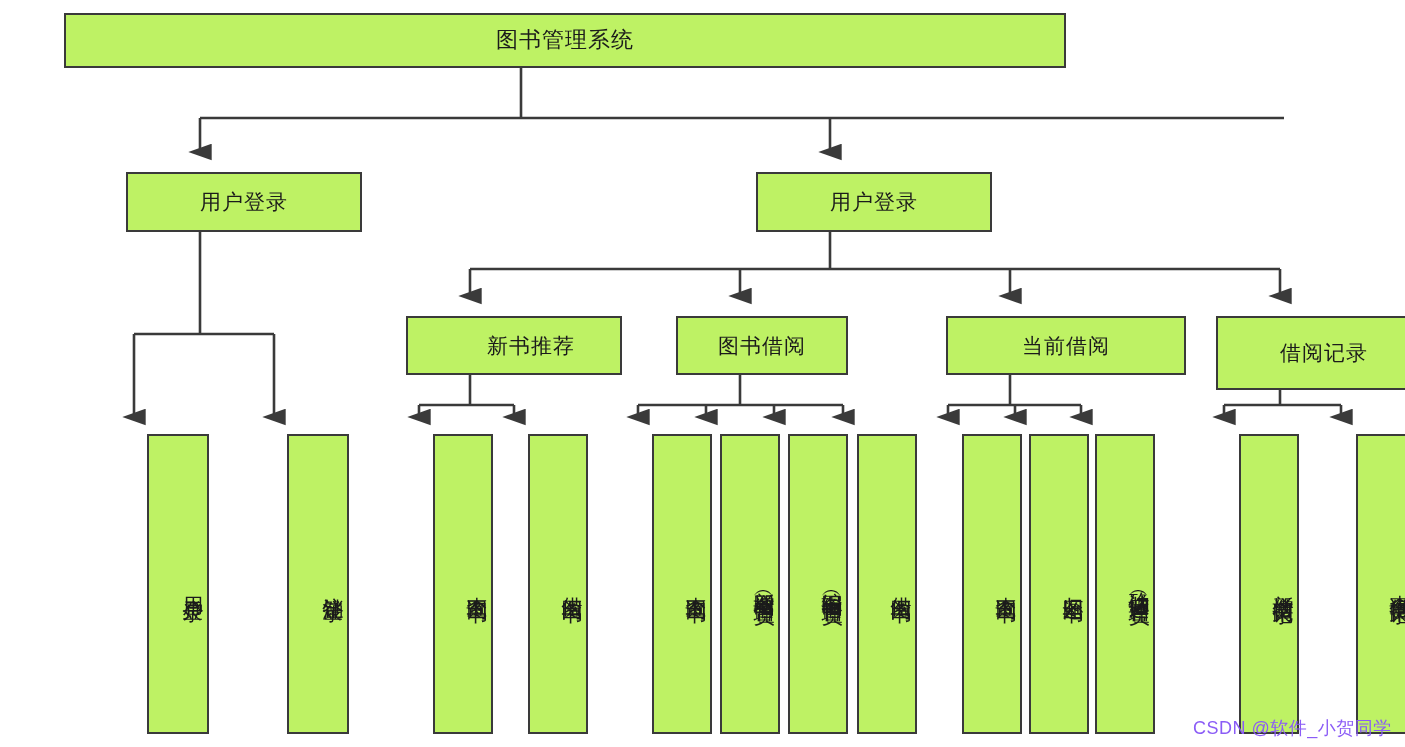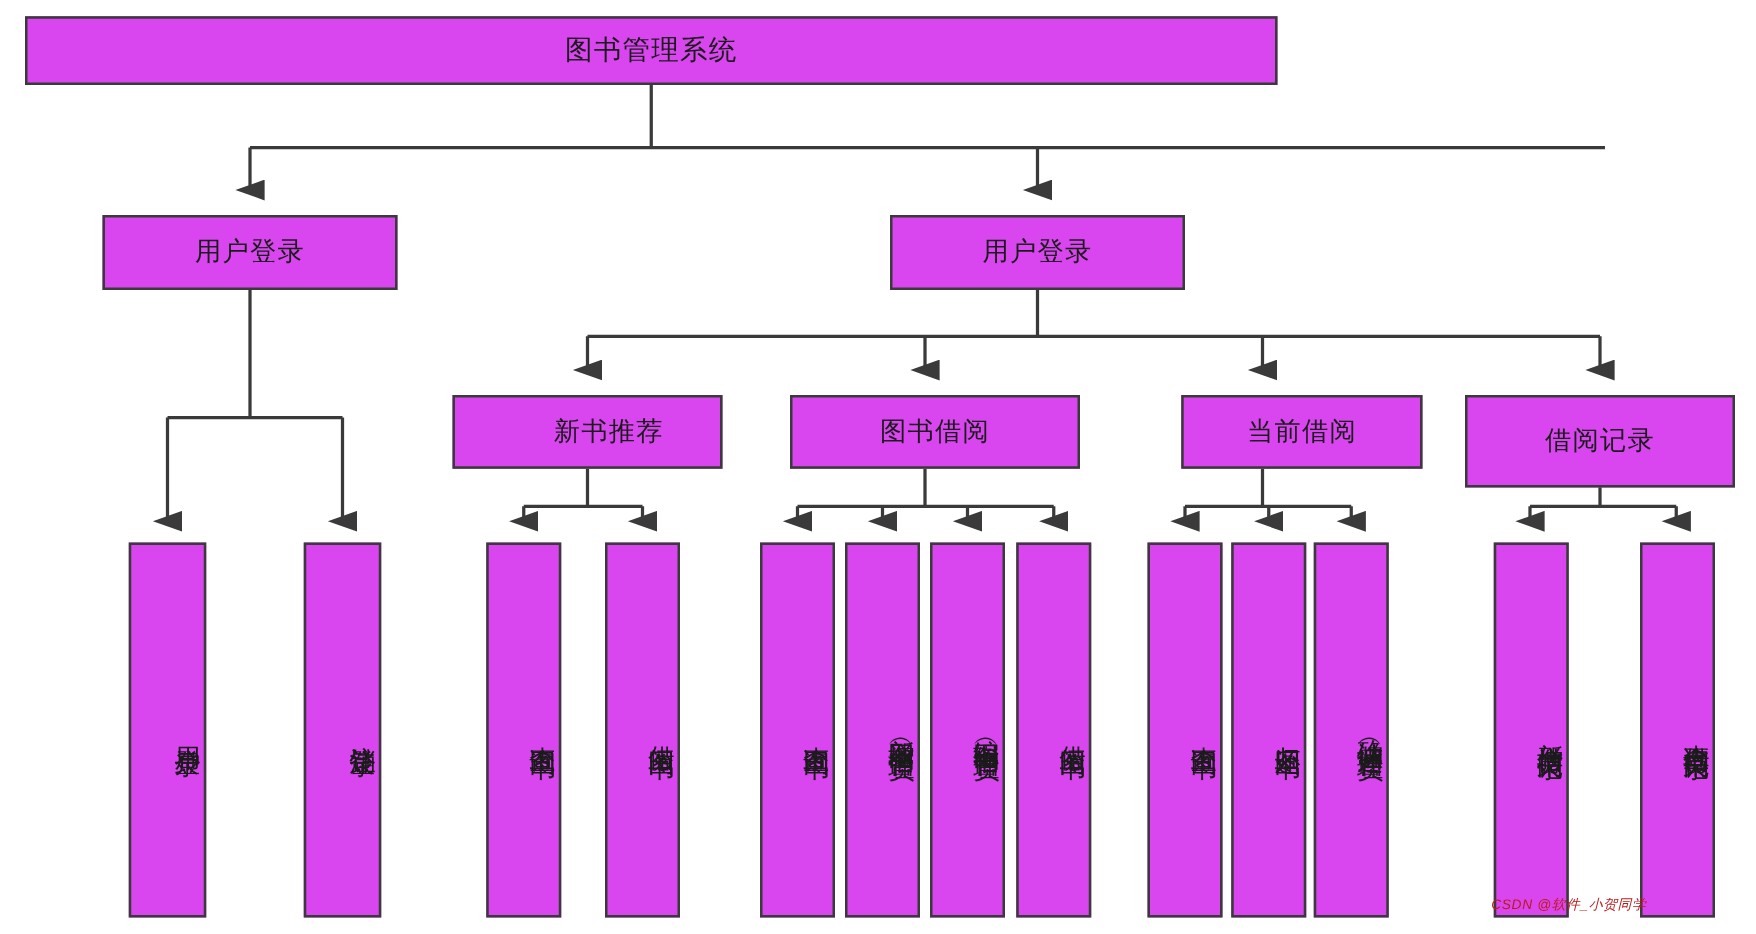--- a/index.html
+++ b/index.html
@@ -22,27 +22,28 @@
     position: absolute;
     left: 0;
     top: 0;
     width: 1405px;
     height: 747px;
     pointer-events: none;
   }
   .node {
     position: absolute;
     box-sizing: border-box;
-    background: #d946ef;
+    background: #bef264;
     border: 2px solid #3a3a3a;
     display: flex;
     align-items: center;
     justify-content: center;
     text-align: center;
     color: #1b1b1b;
+    margin-left: 44px;
   }
   .node.horiz {
     font-size: 21px;
     letter-spacing: 1px;
     line-height: 1.2;
   }
   .node.root {
     font-size: 22px;
   }
   .node.vert {
@@ -55,25 +56,24 @@
     align-items: flex-start;
     justify-content: center;
   }
   .node.vert > .vlabel {
     writing-mode: vertical-rl;
     text-orientation: upright;
     display: block;
   }
   .watermark {
     position: absolute;
-    font-size: 11px;
-    color: #b91c1c;
+    font-size: 18px;
+    color: #8b5cf6;
     white-space: nowrap;
     letter-spacing: 0.5px;
-    font-style: italic;
   }
 </style>
 </head>
 <body>
 
 <div id="canvas">
 
   <svg id="edges" viewBox="0 0 1405 747" xmlns="http://www.w3.org/2000/svg">
     <defs>
       <marker id="arrow" markerWidth="10" markerHeight="10" refX="3.2" refY="4.5" orient="auto" markerUnits="strokeWidth">
@@ -125,23 +125,23 @@
   </svg>
 
   <div class="node horiz root" style="left:20px; top:13px; width:1002px; height:55px;">图书管理系统</div>
 
   <div class="node horiz" style="left:82px; top:172px; width:236px; height:60px;">用户登录</div>
 
   <div class="node horiz" style="left:712px; top:172px; width:236px; height:60px;">用户登录</div>
 
   <div class="node horiz" style="left:362px; top:316px; width:216px; height:59px;padding-left:34px;">新书推荐</div>
 
-  <div class="node horiz" style="left:632px; top:316px; width:232px; height:59px;">图书借阅</div>
+  <div class="node horiz" style="left:632px; top:316px; width:172px; height:59px;">图书借阅</div>
 
-  <div class="node horiz" style="left:945px; top:316px; width:193px; height:59px;">当前借阅</div>
+  <div class="node horiz" style="left:902px; top:316px; width:240px; height:59px;">当前借阅</div>
 
   <div class="node horiz" style="left:1172px; top:316px; width:216px; height:74px;">借阅记录</div>
 
   <div class="node vert" style="left:103px; top:434px; width:62px; height:300px;">
     <span class="vlabel">用户登录</span>
   </div>
   <div class="node vert" style="left:243px; top:434px; width:62px; height:300px;">
     <span class="vlabel">注销登录</span>
   </div>
 

